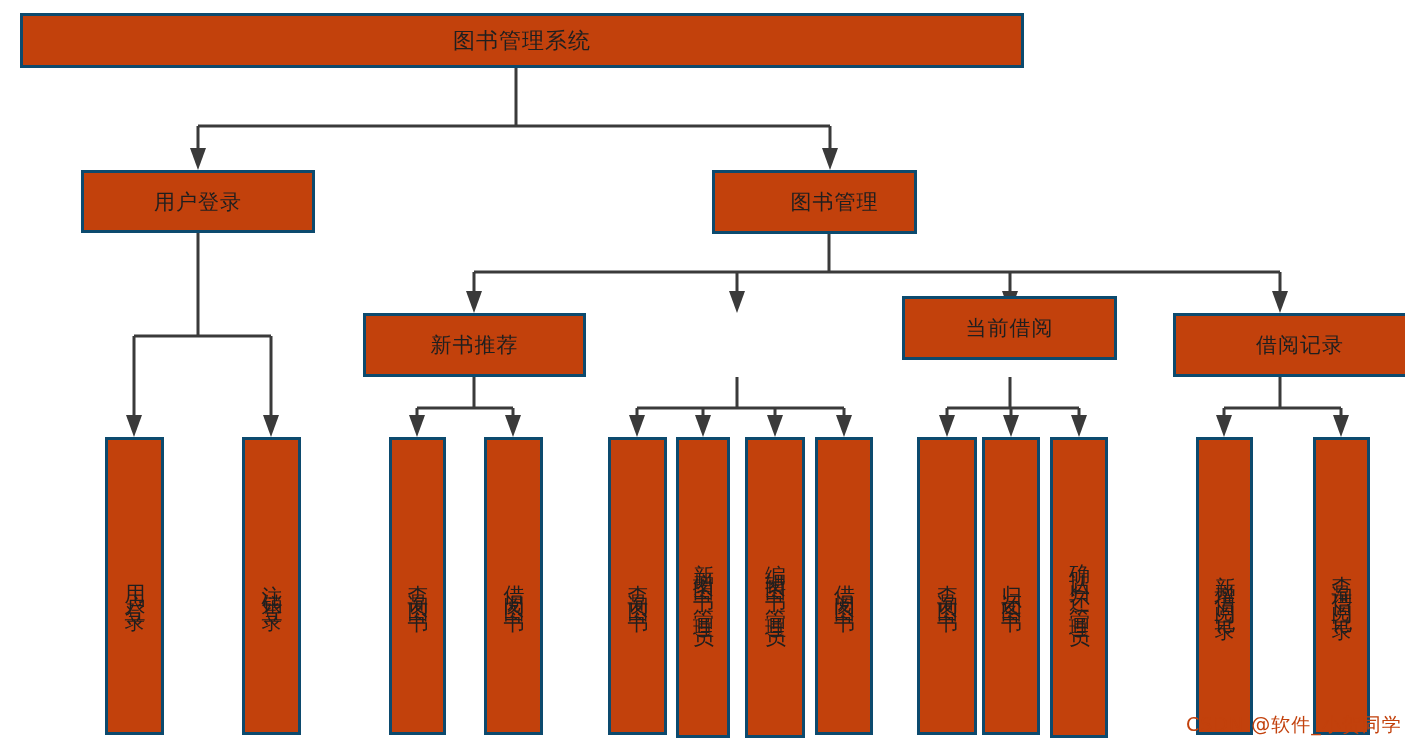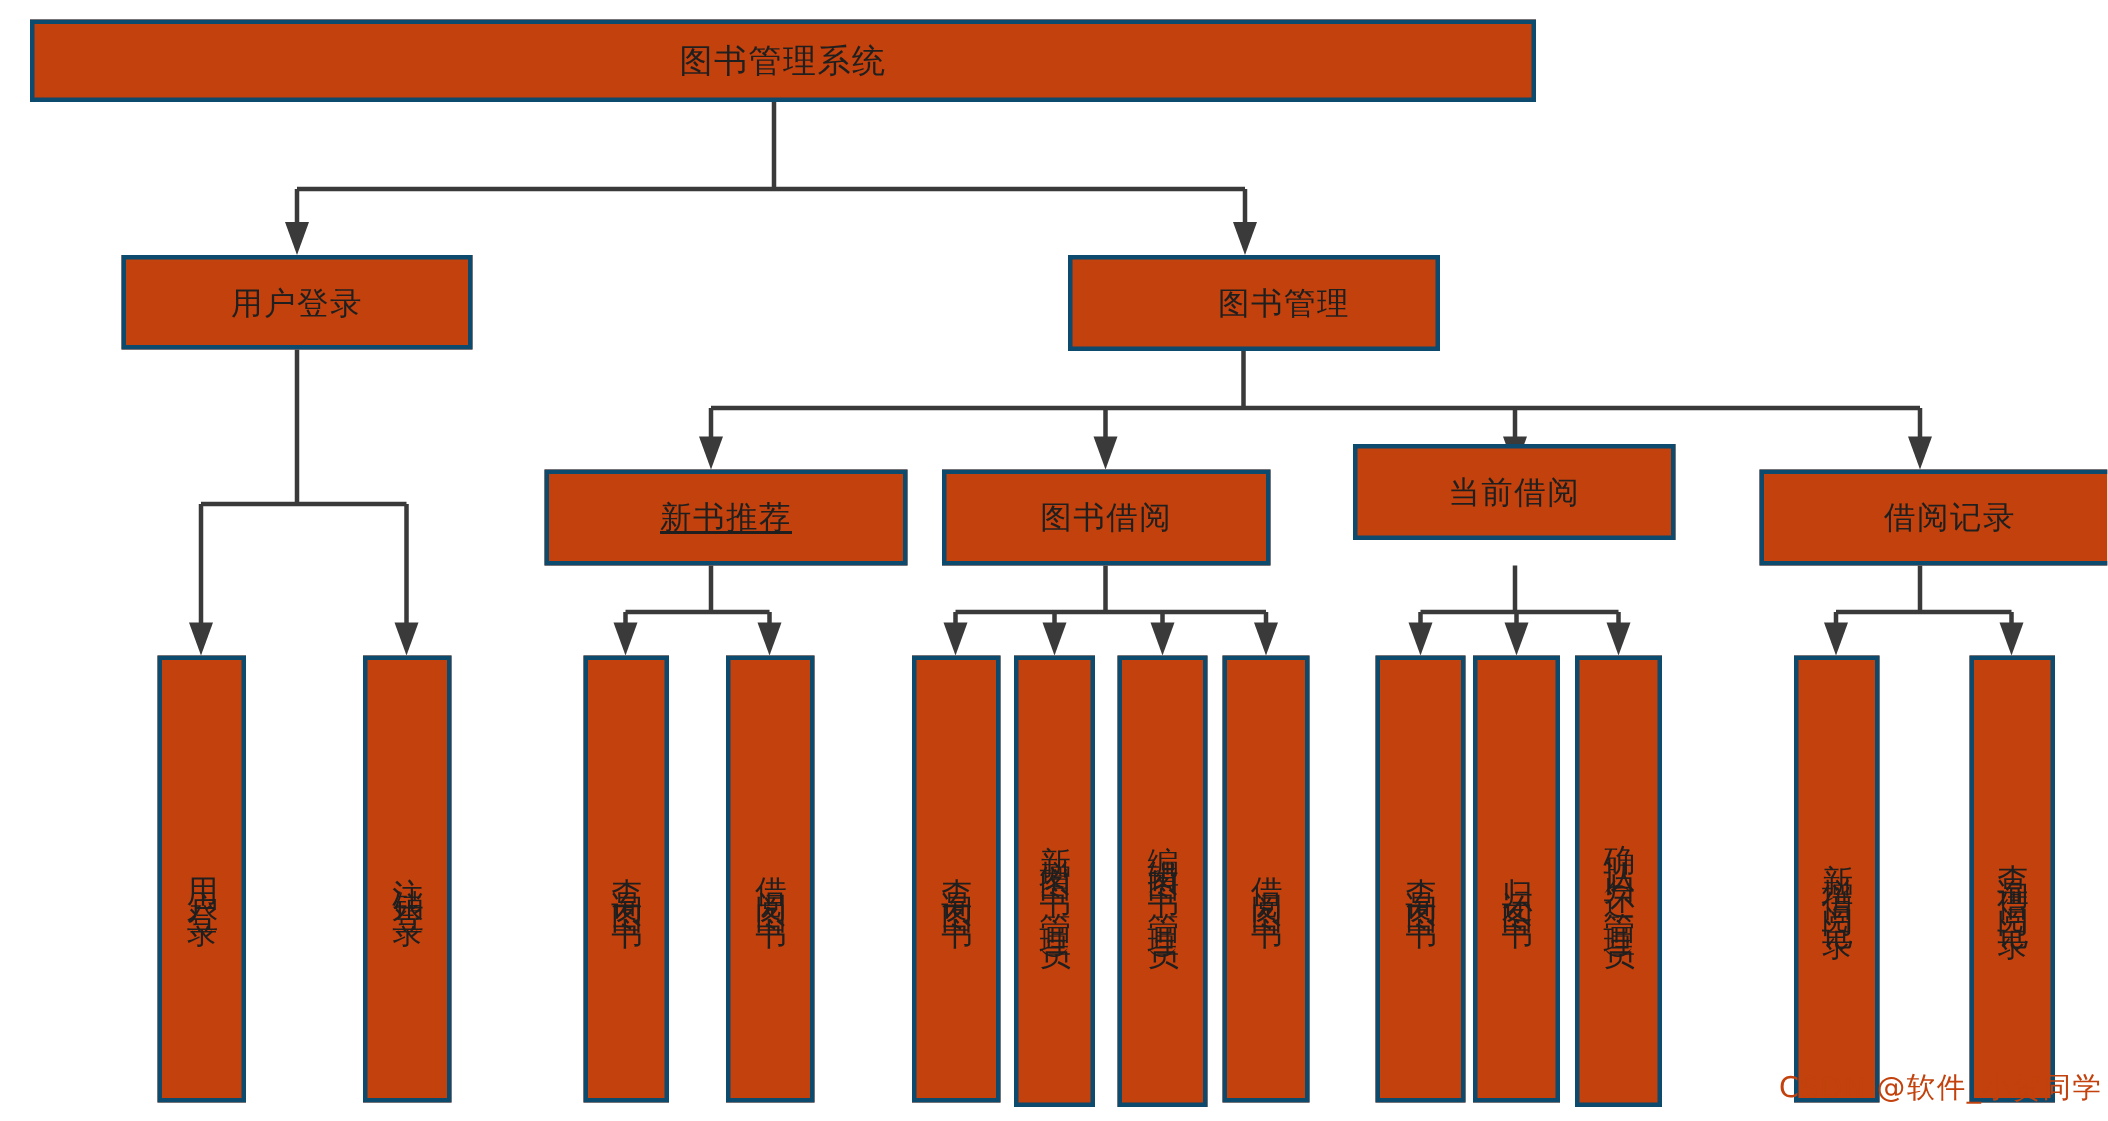--- a/index.html
+++ b/index.html
@@ -96,29 +96,26 @@
     </g>
   </svg>
 
   <div class="node root-node" style="left:20px; top:13px; width:1004px; height:55px;">
     <span class="hlabel">图书管理系统</span>
   </div>
 
   <div class="node" style="left:81px; top:170px; width:234px; height:63px;">
     <span class="hlabel">用户登录</span>
   </div>
-  <div class="node" style="left:712px; top:170px; width:248px; height:64px;padding-left:40px;">
+  <div class="node" style="left:712px; top:170px; width:205px; height:64px;padding-left:40px;">
     <span class="hlabel">图书管理</span>
   </div>
 
-  <div class="node" style="left:363px; top:313px; width:242px; height:64px;text-decoration:underline;">
+  <div class="node" style="left:363px; top:313px; width:223px; height:64px;">
     <span class="hlabel">新书推荐</span>
-  </div>
-  <div class="node" style="left:628px; top:313px; width:219px; height:64px;">
-    <span class="hlabel">图书借阅</span>
   </div>
   <div class="node" style="left:902px; top:296px; width:215px; height:64px;">
     <span class="hlabel">当前借阅</span>
   </div>
   <div class="node" style="left:1173px; top:313px; width:254px; height:64px;">
     <span class="hlabel">借阅记录</span>
   </div>
 
   <div class="node vnode" style="left:105px; top:437px; width:59px; height:298px;">
     <span class="vtext">用户登录</span>

